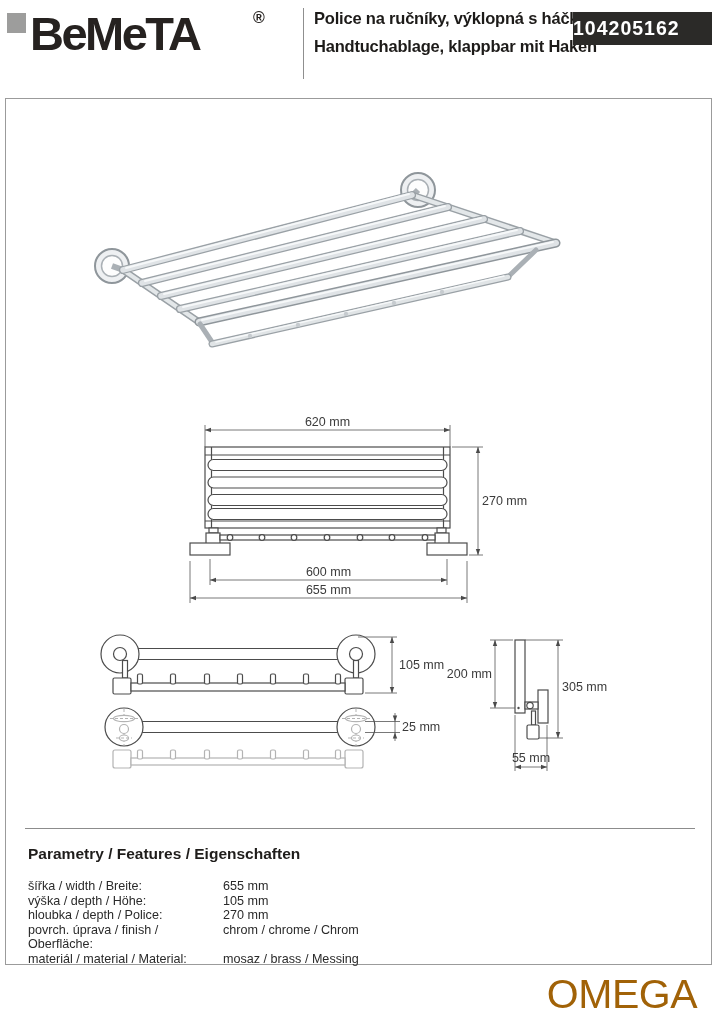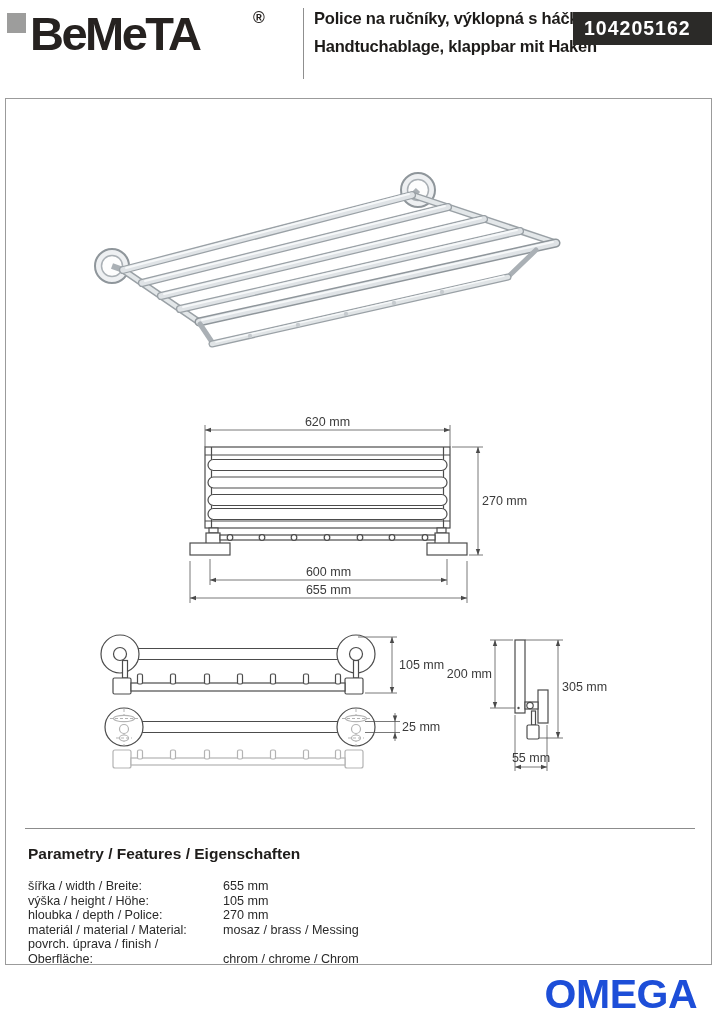--- a/index.html
+++ b/index.html
@@ -8,35 +8,35 @@
   .abs{position:absolute;}
 
   
   .logo-square{left:7px;top:13px;width:19px;height:20px;background:#9d9d9c;}
   .logo-text{left:30px;top:6px;font-size:47px;font-weight:bold;letter-spacing:-2.5px;color:#262220;}
   .logo-reg{left:253px;top:9px;font-size:16px;font-weight:bold;color:#262220;}
   .header-divider{left:303px;top:8px;width:1px;height:71px;background:#8f8f8f;}
   .titles{left:314px;top:5px;width:250px;}
   .titles div{font-size:16.5px;font-weight:bold;line-height:27.5px;color:#1d1b19;letter-spacing:-0.2px;white-space:nowrap;}
   .code-box{left:573px;top:12px;width:139px;height:33px;background:#2b2a28;color:#fff;
-            font-size:19.5px;font-weight:bold;line-height:33px;padding-left:11px;
+            font-size:19.5px;font-weight:bold;line-height:33px;padding-left:0;
             letter-spacing:1px;box-sizing:border-box;}
 
   
   .sheet{left:5px;top:98px;width:707px;height:867px;border:1px solid #9b9b9b;box-sizing:border-box;background:#fff;}
   .sheet-divider{left:25px;top:828px;width:670px;border-top:1px solid #8c8c8c;}
 
   
   .param-heading{left:28px;top:845px;font-size:15.5px;font-weight:bold;color:#1f1d1b;text-align:center;}
   .param-table{left:28px;top:879px;width:640px;font-size:12.6px;color:#2a2a2a;}
-  .param-row{display:flex;line-height:14.6px;align-items:flex-end;}
+  .param-row{display:flex;line-height:14.6px;}
   .param-label{width:195px;}
   .param-value{flex:1;}
 
-  .series-name{right:21px;top:971px;font-size:41px;font-weight:bold;letter-spacing:-0.5px;color:#1d4ed8;}
+  .series-name{right:21px;top:971px;font-size:41px;font-weight:normal;letter-spacing:-0.5px;color:#a16207;}
 
   svg{display:block;}
   svg text{font-family:"Liberation Sans",sans-serif;font-size:12.5px;fill:#3b3b3b;font-weight:normal;}
   .tech{stroke:#4c4c4c;stroke-width:1.2;fill:#fff;}
   .techline{stroke:#4c4c4c;stroke-width:1.2;fill:none;}
   .dim{stroke:#555;stroke-width:0.8;fill:none;}
   .arr{fill:#4a4a4a;stroke:none;}
   .ph{stroke:#b3b3b3;stroke-width:1.2;fill:#fff;}
   .phline{stroke:#b3b3b3;stroke-width:1;fill:none;}
 </style>
@@ -292,30 +292,30 @@
 
 <div class="abs sheet-divider"></div>
 <div class="abs param-heading">Parametry / Features / Eigenschaften</div>
 
 <div class="abs param-table">
   <div class="param-row">
     <span class="param-label">šířka / width / Breite:</span>
     <span class="param-value">655 mm</span>
   </div>
   <div class="param-row">
-    <span class="param-label">výška / height / Höhe:</span>
+    <span class="param-label">výška / depth / Höhe:</span>
     <span class="param-value">105 mm</span>
   </div>
   <div class="param-row">
     <span class="param-label">hloubka / depth / Police:</span>
     <span class="param-value">270 mm</span>
   </div>
   <div class="param-row">
+    <span class="param-label">povrch. úprava / finish / Oberfläche:</span>
+    <span class="param-value">chrom / chrome / Chrom</span>
+  </div>
+  <div class="param-row">
     <span class="param-label">materiál / material / Material:</span>
     <span class="param-value">mosaz / brass / Messing</span>
   </div>
-  <div class="param-row">
-    <span class="param-label">povrch. úprava / finish / Oberfläche:</span>
-    <span class="param-value">chrom / chrome / Chrom</span>
-  </div>
 </div>
 
 <div class="abs series-name">OMEGA</div>
 
 </body></html>

